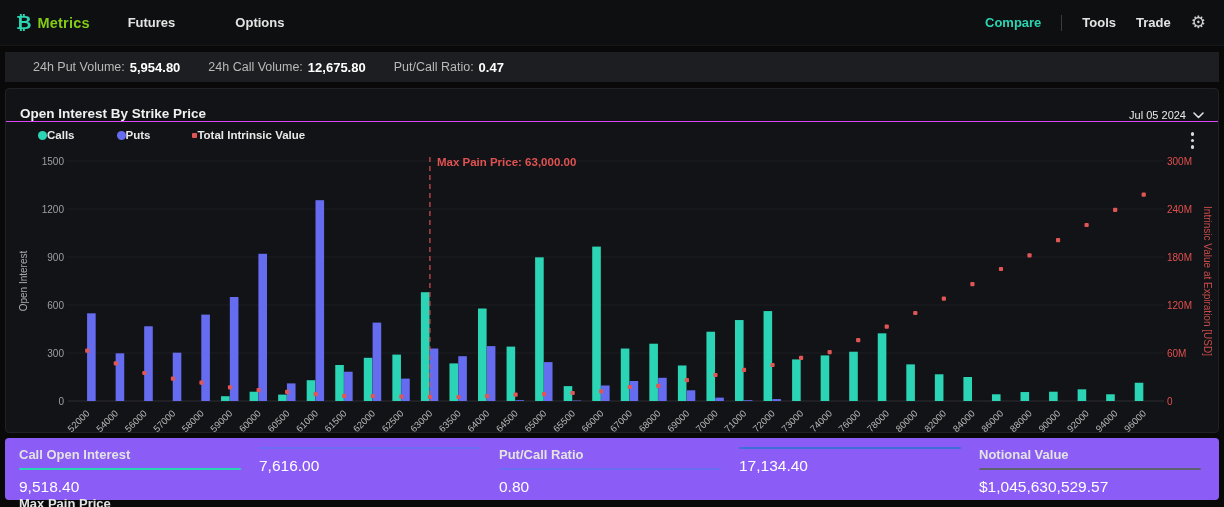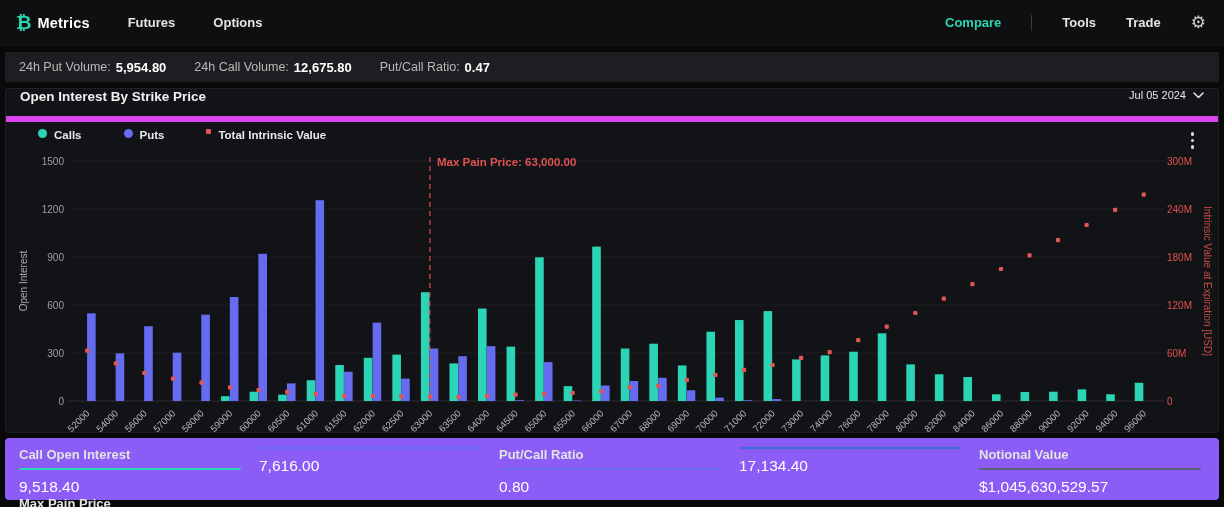--- a/index.html
+++ b/index.html
@@ -3,43 +3,43 @@
 <meta charset="utf-8">
 <style>
   * { margin:0; padding:0; box-sizing:border-box; }
   html,body { width:1224px; height:507px; background:#09090a; font-family:"Liberation Sans","DejaVu Sans",sans-serif; color:#ececec; overflow:hidden; }
 
   
   .navbar { height:46px; background:#0e0f10; display:flex; align-items:center; justify-content:space-between; padding:0 18px 0 16px; border-bottom:1px solid #151617; }
   .nav-left { display:flex; align-items:center; gap:38px; }
   .brand { display:flex; align-items:center; gap:6px; cursor:pointer; }
   .brand-icon { color:#2dd4b2; font-size:19px; font-weight:bold; line-height:1; }
-  .brand-text { font-size:14.5px; font-weight:bold; color:#ffffff; letter-spacing:.2px;text-align:center; }
-  .nav-items { display:flex; gap:38px; }
+  .brand-text { font-size:14.5px; font-weight:bold; color:#84cc16; letter-spacing:.2px;text-align:center; }
+  .nav-items { display:flex; gap:60px; }
   .nav-items a, .nav-right a { font-size:13px; font-weight:bold; color:#e4e4e4; text-decoration:none; cursor:pointer; }
-  .nav-right { display:flex; align-items:center; gap:30px; }
+  .nav-right { display:flex; align-items:center; gap:20px; }
   .nav-right a.accent { color:#2dd4b2; }
   .vdiv { width:1px; height:16px; background:#3a3b3d; }
   .gear { font-size:17px; color:#cfcfcf; cursor:pointer; line-height:1; }
 
   
-  .volume-strip { margin:6px 5px 0 5px; height:30px; background:#1d1e21; border-radius:0; display:flex; align-items:center; gap:28px; padding:0 14px; }
+  .volume-strip { margin:6px 5px 0 5px; height:30px; background:#1d1e21; border-radius:0; display:flex; align-items:center; gap:28px; padding:0 28px; }
   .vs-item { display:flex; gap:5px; align-items:center; }
   .vs-label { font-size:12.5px; color:#b9b9b9; }
   .vs-value { font-size:13px; color:#ffffff; font-weight:bold; }
 
   
   .chart-panel { margin:6px 5px 0 5px; height:345px; background:#121316; border:1px solid #202125; border-radius:4px; overflow:hidden; }
-  .panel-header { height:33px; display:flex; align-items:flex-start; justify-content:space-between; padding:0 14px; border-bottom:6px solid #d946ef; }
+  .panel-header { height:33px; display:flex; align-items:flex-end; justify-content:space-between; padding:0 14px; border-bottom:1px solid #d946ef; }
   .panel-header h2 { font-size:13.5px; font-weight:bold; color:#f0f0f0; }
   .date-select { display:flex; align-items:center; gap:7px; cursor:pointer; font-size:11px; color:#e8e8e8; }
   .chart-body { position:relative; height:310px; }
   .chart-body svg { display:block; }
   .legend { position:absolute; left:16px; top:7px; display:flex; align-items:center; gap:26px; }
-  .legend-item { display:flex; align-items:flex-start; gap:7px; cursor:pointer;padding-left:16px; }
+  .legend-item { display:flex; align-items:center; cursor:pointer;padding-left:16px; }
   .legend-item .sw-circle { width:9px; height:9px; border-radius:50%; }
   .legend-item .sw-square { width:5px; height:5px; border-radius:1px; }
   .legend-item span.lbl { font-size:11.5px; font-weight:bold; color:#e9e9e9; }
   .kebab { position:absolute; right:22px; top:8px; display:flex; flex-direction:column; gap:3px; cursor:pointer; padding:2px; }
   .kebab i { width:3.5px; height:3.5px; border-radius:50%; background:#d8d8d8; }
 
   
   .stats-panel { margin:5px 5px 0 5px; height:62px; background:#8b5cf6; border-radius:4px; display:grid; grid-template-columns:repeat(5,1fr); padding:9px 0 0 14px; }
   .stat-card { padding-right:18px; }
   .stat-label { font-size:13px; font-weight:bold; color:#e3e3e3; margin-bottom:6px; white-space:nowrap; }

